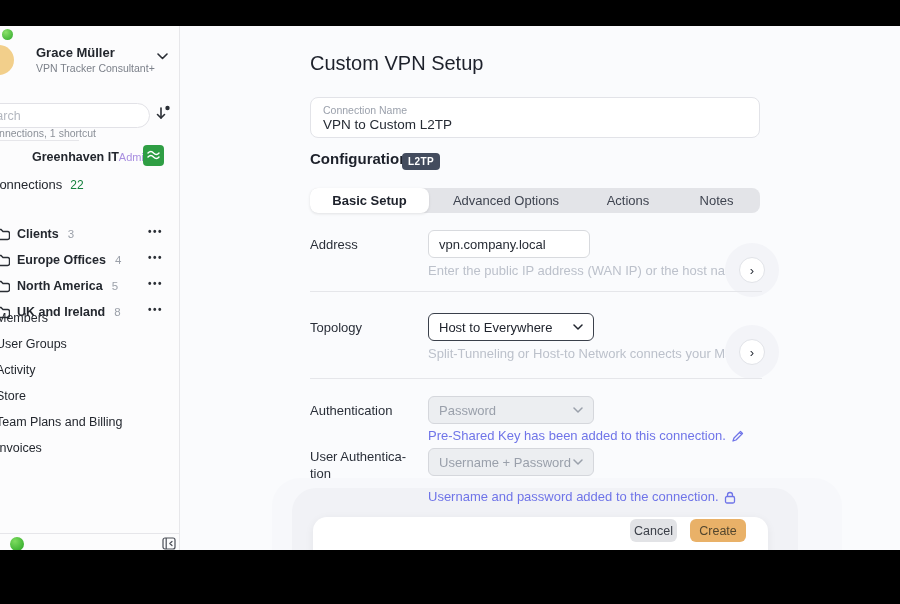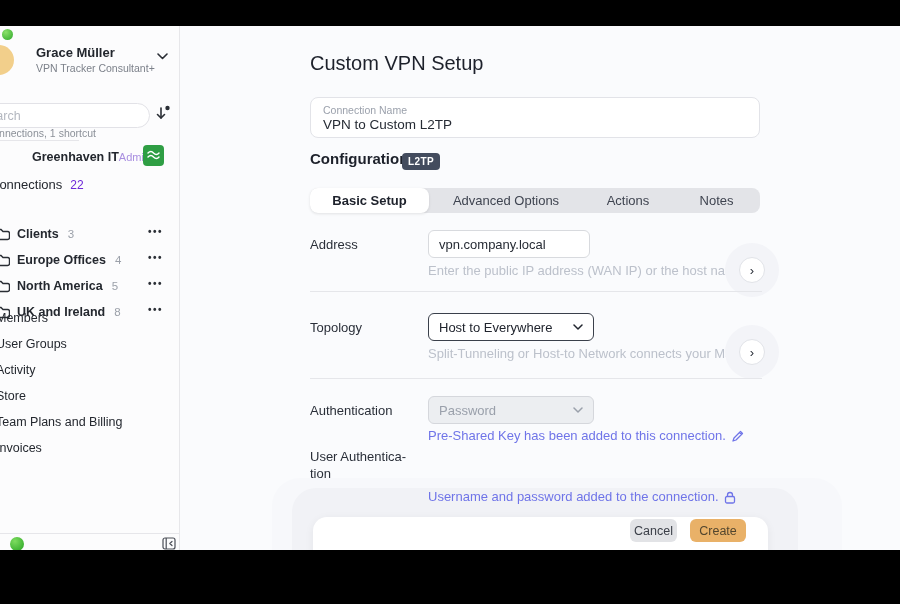--- a/index.html
+++ b/index.html
@@ -22,21 +22,21 @@
   .search-box::placeholder { color:#b4b8c0; }
   .sort-icon { position:absolute; left:155px; top:79px; }
   .sb-summary { position:absolute; left:-12px; top:101px; font-size:10.5px; color:#8b9098; }
   .sb-hdivider1 { position:absolute; left:0; top:114px; width:79px; height:1px; background:#e6e6ea; }
   .team-row { position:absolute; left:0; top:121px; width:179px; height:22px; }
   .team-name { font-size:12.5px; font-weight:bold; color:#22262d;padding-left:32px; }
   .team-admin { font-size:11px; color:#a98fe0; }
   .team-logo { position:absolute; left:143px; top:-2px; width:21px; height:21px; border-radius:4px; background:#2f9e44;
     display:flex; align-items:center; justify-content:center; }
   .sb-section { position:absolute; left:-10px; top:151px; font-size:13px; color:#24282f; }
-  .sb-count { color:#6d28d9; margin-left:8px; font-size:12px; }
+  .sb-count { color:#15803d; margin-left:8px; font-size:12px; }
   .group-row { position:absolute; left:0; width:179px; height:18px; }
   .group-icon { position:absolute; left:-6px; top:1px; }
   .group-label { position:absolute; left:17px; top:1px; font-size:12.5px; font-weight:600; color:#24282f; }
   .group-count { font-weight:400; color:#9ba0a9; margin-left:9px; font-size:11.5px; }
   .group-menu { position:absolute; left:148px; top:0px; font-size:10px; letter-spacing:1.5px; color:#2a2e35; font-weight:bold; cursor:pointer; }
   .nav-item { position:absolute; left:-4px; width:170px; height:16px; font-size:12.5px; color:#24282f; }
   .sb-hdivider2 { position:absolute; left:0; top:507px; width:179px; height:1px; background:#e6e6ea; }
   .sb-bottom-dot { position:absolute; left:10px; top:511px; width:14px; height:14px; border-radius:50%;
     background:radial-gradient(circle at 35% 30%, #7ddc5f, #27a322); }
   .collapse-icon { position:absolute; left:162px; top:511px; }
@@ -236,20 +236,28 @@
           <svg width="13" height="13">
               <path d="M2 11 l1-3 6.5-6.5 2 2 L5 10 z M8.5 2.5 l2 2" fill="none" stroke="#6f74e8" stroke-width="1.3" stroke-linejoin="round"></path>
             </svg>
         </span>
       </div>
 
       <div class="ua-label">
         <span>User Authentica-</span><br>
         <span>tion</span>
       </div>
+      <div class="select disabled" style="top:422px">
+        <span>Username + Password</span>
+        <span class="chev">
+          <svg width="10" height="6">
+              <polyline points="1,1 5,5 9,1" fill="none" stroke="#9aa0ab" stroke-width="1.5" stroke-linecap="round" stroke-linejoin="round"></polyline>
+            </svg>
+        </span>
+      </div>
 
       <div class="sheet-halo1"></div>
       <div class="sheet-halo2"></div>
 
       <div class="link-row" style="top:463px; z-index:3">
         <span>Username and password added to the connection.</span>
         <span>
           <svg width="12" height="13">
             <rect x="1.5" y="5.5" width="9" height="6.5" rx="1.5" fill="none" stroke="#6f74e8" stroke-width="1.3"></rect>
             <path d="M3.5 5.5 v-1.5 a2.5 2.5 0 0 1 5 0 v1.5" fill="none" stroke="#6f74e8" stroke-width="1.3"></path>

